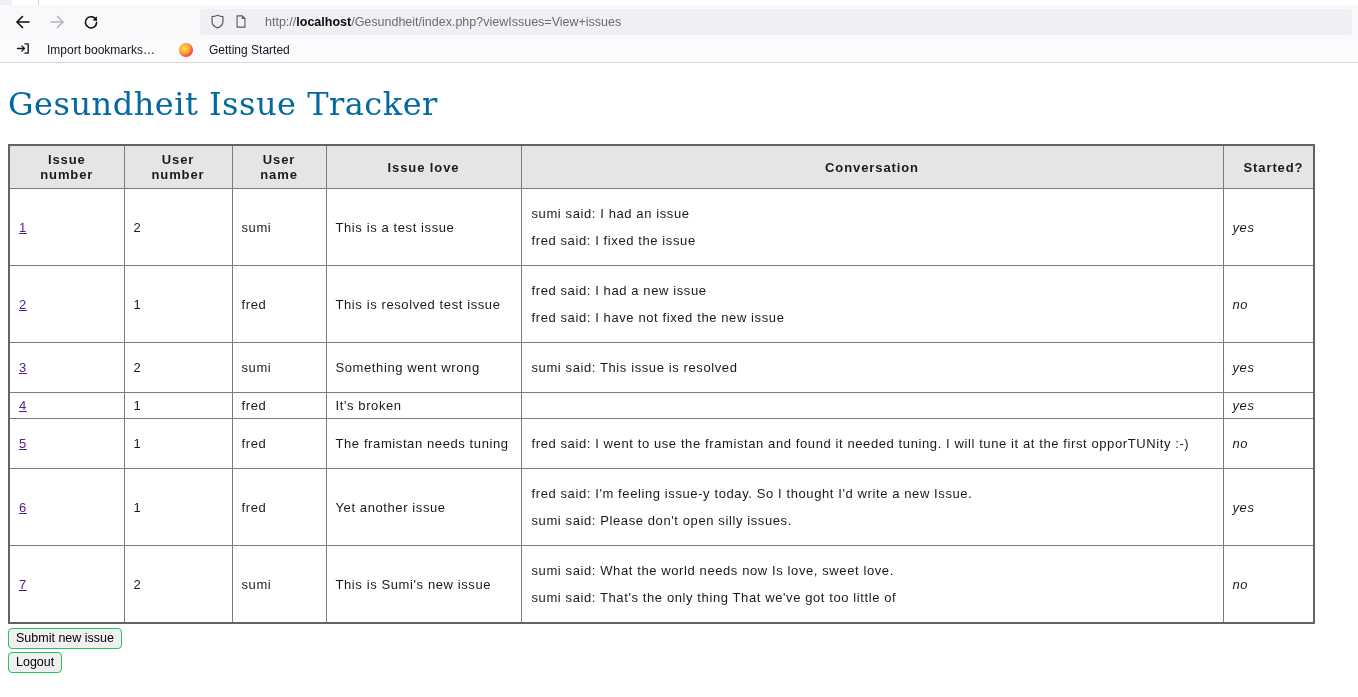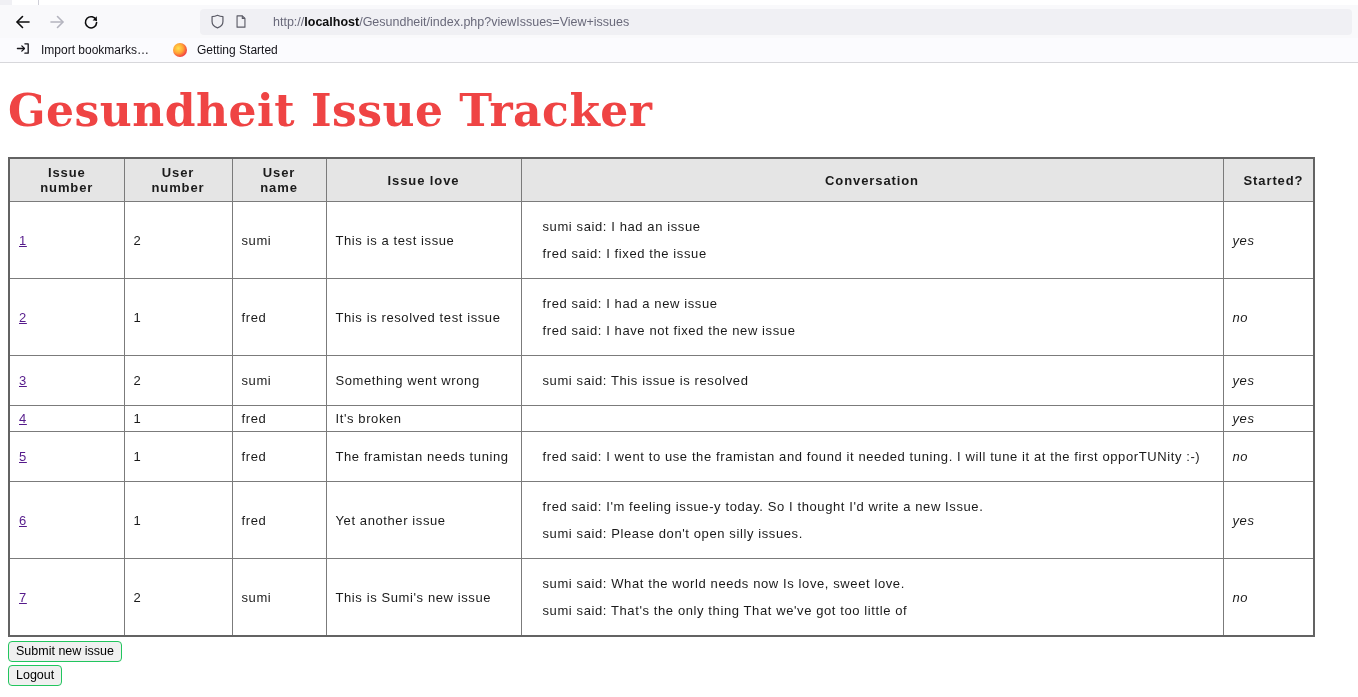--- a/index.html
+++ b/index.html
@@ -51,57 +51,57 @@
     display: flex;
     align-items: center;
     padding: 0 10px;
     overflow: hidden;
   }
   .urlbar .icon { display: flex; align-items: center; margin-right: 9px; flex-shrink: 0; }
   .url-text {
     font-size: 12.5px;
     color: #69697a;
     white-space: nowrap;
-    margin-left: 16px;
+    margin-left: 8px;
   }
   .url-text .domain { color: #0c0c0d; font-weight: 700; }
 
   .bookmarks-bar {
     height: 25px;
     background: #fbfbfe;
     display: flex;
     align-items: center;
     padding-left: 10px;
     border-bottom: 1px solid #d7d7db;
   }
   .bookmark-item {
     display: flex;
     align-items: center;
-    gap: 10px;
+    gap: 16px;
     font-size: 12px;
     color: #15141a;
     padding: 2px 6px;
     border-radius: 3px;
     margin-right: 12px;
     white-space: nowrap;
   }
   .firefox-globe {
     width: 14px; height: 14px;
     border-radius: 50%;
     background: radial-gradient(circle at 38% 38%, #ffe14d 0%, #ffa436 40%, #f3473f 70%, #c42482 100%);
     flex-shrink: 0;
   }
 
   
   .content { padding: 0 8px; }
   h1.page-title {
     font-family: "DejaVu Serif", "Liberation Serif", serif;
-    font-size: 44px;
-    font-weight: 700;
-    color: #ef4444;
+    font-size: 32px;
+    font-weight: 400;
+    color: #0369a1;
     margin: 22px 0 21px 0;
     letter-spacing: 0.5px;
   }
 
   table.issues {
     border-collapse: collapse;
     width: 1305px;
     margin-top: 12px;
     table-layout: fixed;
     border: 2px solid #636363;
@@ -129,21 +129,21 @@
     text-align: center;
   }
   table.issues td {
     padding: 5px 9px;
     vertical-align: middle;
     text-align: left;
     background: #ffffff;
   }
   td.center { text-align: center; font-style: italic; }
   td a.issue-link { color: #551a8b; text-decoration: underline; }
-  .conv-line { margin: 12px 12px; }
+  .conv-line { margin: 12px 1px; }
   .conv-line:empty { display: none; }
 
   .page-buttons { margin-top: 4px; }
   .page-btn {
     display: block;
     font-family: "Liberation Sans", sans-serif;
     font-size: 12.5px;
     color: #000;
     background: #f0f0f0;
     border: 1px solid #22c55e;

